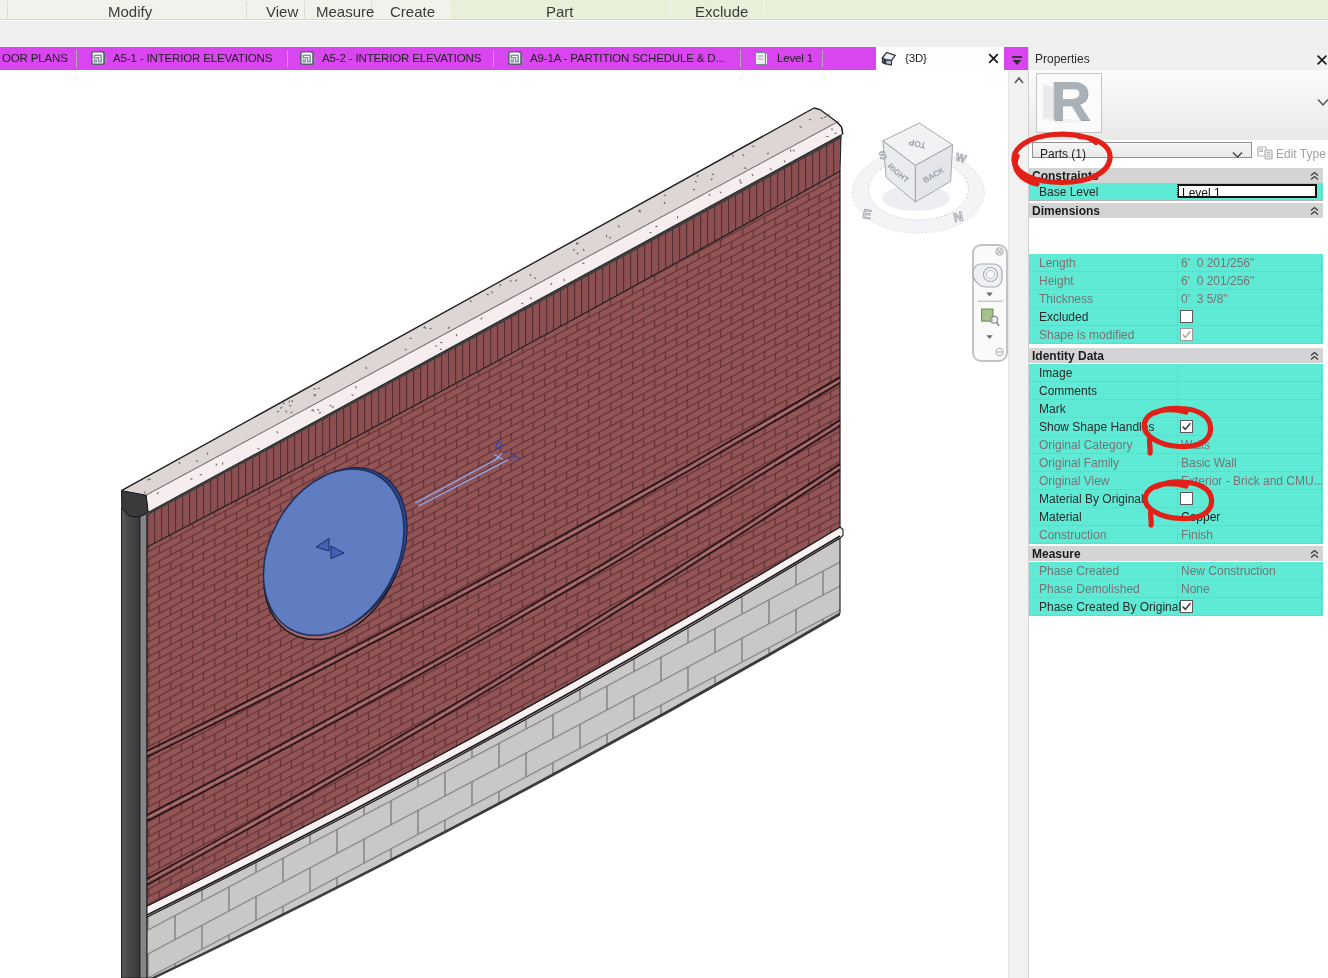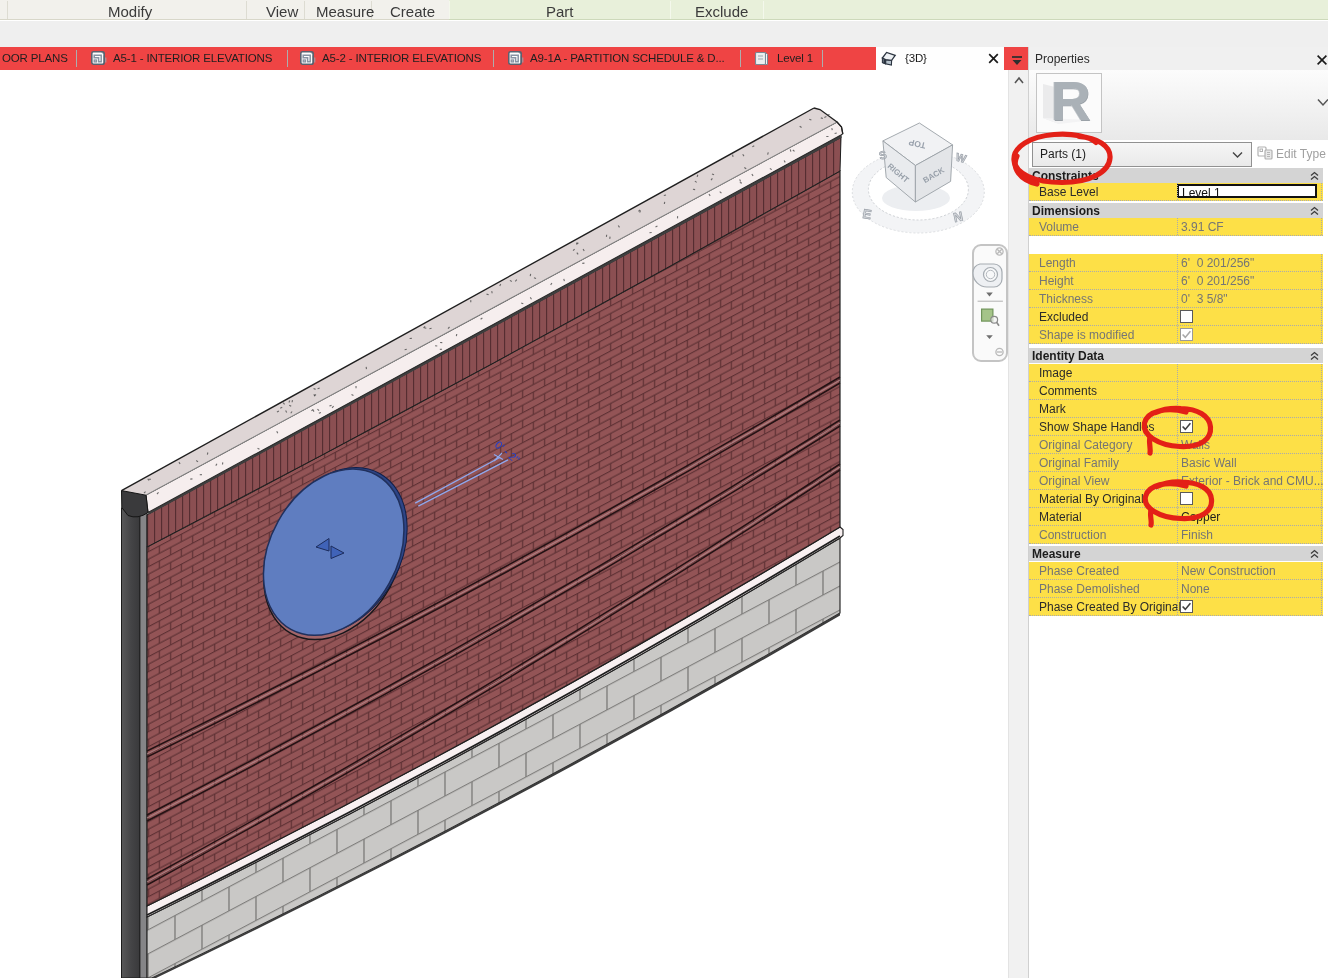--- a/index.html
+++ b/index.html
@@ -1,41 +1,41 @@
 <!DOCTYPE html>
 <html><head><meta charset="utf-8"><style>
 *{margin:0;padding:0;box-sizing:border-box}
 html,body{width:1328px;height:978px;overflow:hidden;font-family:"Liberation Sans",sans-serif;background:#fff;position:relative}
 #ribbon{position:absolute;left:0;top:0;width:1328px;height:20px;background:#f2f1ec;border-bottom:1px solid #d8d7c9}
 #ribbon .grn{position:absolute;top:0;height:20px;background:#e8f0da;border-bottom:1px solid #cdd9ba}
 #ribbon .rsep{position:absolute;top:1px;width:1px;height:18px;background:#dddcd2}
 #ribbon .gsep{position:absolute;top:1px;width:1px;height:18px;background:#cfdcba;border-left:1px solid #f4f8ec}
 #ribbon .rlab{position:absolute;top:3px;font-size:15px;color:#3b3b3b}
 #midstrip{position:absolute;left:0;top:21px;width:1328px;height:26px;background:#efefef}
-#tabbar{position:absolute;left:0;top:47px;width:1028px;height:23px;background:#ef4444}
+#tabbar{position:absolute;left:0;top:47px;width:1028px;height:23px;background:#d946ef}
 .ttxt{position:absolute;top:5px;font-size:11.5px;letter-spacing:-0.15px;color:#1f1f1f;white-space:pre}
 .ticon{position:absolute;top:4px}
 .tsep{position:absolute;top:3px;width:1px;height:17px;background:#adadad}
 #activetab{position:absolute;left:876px;top:0;width:128px;height:23px;background:#fefefe}
 #scrollstrip{position:absolute;left:1008px;top:70px;width:20px;height:908px;background:#f1f1f1;border-left:1px solid #e3e3e3}
 #vp{position:absolute;left:0;top:70px}
 #props{position:absolute;left:1028px;top:47px;width:300px;height:931px;background:#fff;border-left:1px solid #d0d0d0}
 #ptitle{position:absolute;left:0;top:0;width:300px;height:23px;background:#f0f0f0}
 #ptitle span{position:absolute;left:6px;top:5px;font-size:12px;color:#2b2b2b}
 #ppreview{position:absolute;left:0;top:23px;width:300px;height:70px;background:linear-gradient(#fcfcfc,#e9e9e9)}
 #pthumb{position:absolute;left:7px;top:3px;width:66px;height:60px;background:#fff;border:1px solid #c4c4c4}
-#pcombo{position:absolute;left:3px;top:95px;width:220px;height:25px;background:linear-gradient(#f6f6f6,#e9e9e9);border:1px solid #919191}
+#pcombo{position:absolute;left:3px;top:95px;width:220px;height:16px;background:linear-gradient(#f6f6f6,#e9e9e9);border:1px solid #919191}
 #pcombo span{position:absolute;left:7px;top:4px;font-size:12px;color:#1c1c1c}
 #pedit{position:absolute;left:226px;top:96px;width:72px;height:22px}
 #pedit span{position:absolute;left:21px;top:4px;font-size:12px;color:#a0a0a0}
 #pedit svg{position:absolute;left:2px;top:2px}
 #pgrid{position:absolute;left:0;top:121px;width:294px;height:512px}
 .phdr{position:absolute;left:0;width:294px;height:15px;background:#d4d4d4}
 .phdr span{position:absolute;left:3px;top:1px;font-size:12px;font-weight:bold;color:#1c1c1c}
-.prow{position:absolute;left:0;width:294px;border-bottom:1px dotted #ababab;background:#fde047}
+.prow{position:absolute;left:0;width:294px;border-bottom:1px dotted #ababab;background:#5eead4}
 .plab{position:absolute;left:10px;top:2px;font-size:12px;white-space:pre}
 .pval{position:absolute;left:152px;top:2px;font-size:12px;white-space:pre}
 .prow::after{content:"";position:absolute;left:148px;top:0;bottom:0;border-left:1px dotted #ababab}
 .prow::before{content:"";position:absolute;left:292px;top:0;bottom:0;border-left:1px dotted #ababab}
 .pchk{position:absolute;left:151px;top:2px;width:13px;height:13px;border:1px solid #5a5a5a;background:#fff}
 .pchk svg{position:absolute;left:-1px;top:-1px}
 #redover{position:absolute;left:0;top:0;z-index:30;pointer-events:none}
 </style></head>
 <body>
 
@@ -387,24 +387,20 @@
 <div class="prow" style="top:15px;height:18px">
         <span class="plab" style="color:#2b2b2b">Base Level</span>
  <span style="position:absolute;left:148px;top:1px;width:140px;height:14px;border:2px solid #111;background:#fff;color:#111;padding-left:3px;font-size:12px;line-height:14px">Level 1</span>
       </div>
 <div class="phdr" style="top:35px">
         <span>Dimensions</span>
     <svg style="position:absolute;right:4px;top:3px" width="9" height="10" viewBox="0 0 9 10">
           <path d="M1,4.5 L4.5,1.5 L8,4.5 M1,8.5 L4.5,5.5 L8,8.5" fill="none" stroke="#3c3c3c" stroke-width="1.3"></path>
         </svg>
       </div>
-<div class="prow" style="top:50px;height:18px">
-        <span class="plab" style="color:#757575">Volume</span>
-        <span class="pval" style="color:#757575">3.91 CF</span>
-      </div>
 <div class="prow" style="top:86px;height:18px">
         <span class="plab" style="color:#757575">Length</span>
         <span class="pval" style="color:#757575">6'&nbsp; 0 201/256"</span>
       </div>
 <div class="prow" style="top:104px;height:18px">
         <span class="plab" style="color:#757575">Height</span>
         <span class="pval" style="color:#757575">6'&nbsp; 0 201/256"</span>
       </div>
 <div class="prow" style="top:122px;height:18px">
         <span class="plab" style="color:#757575">Thickness</span>

